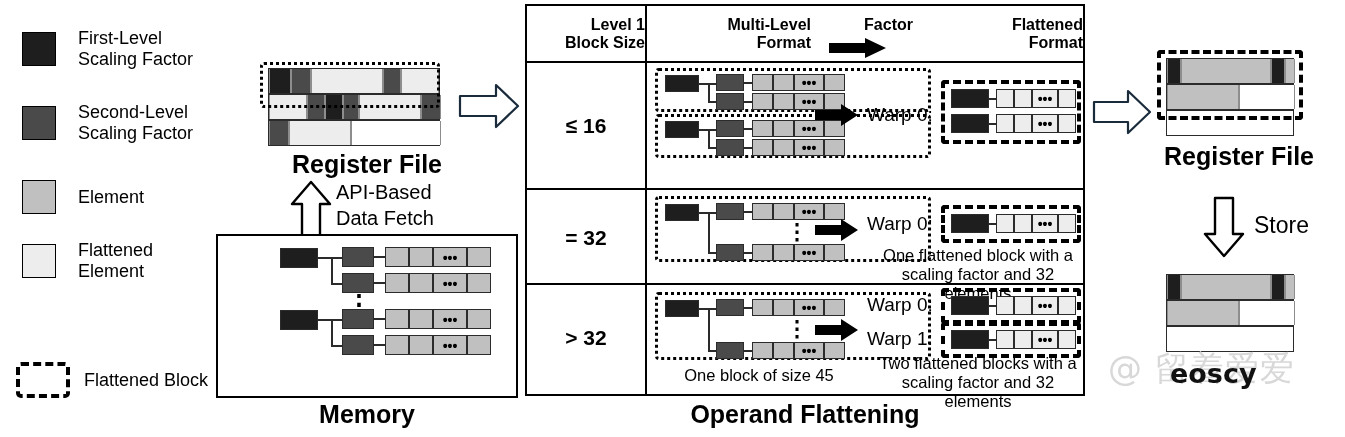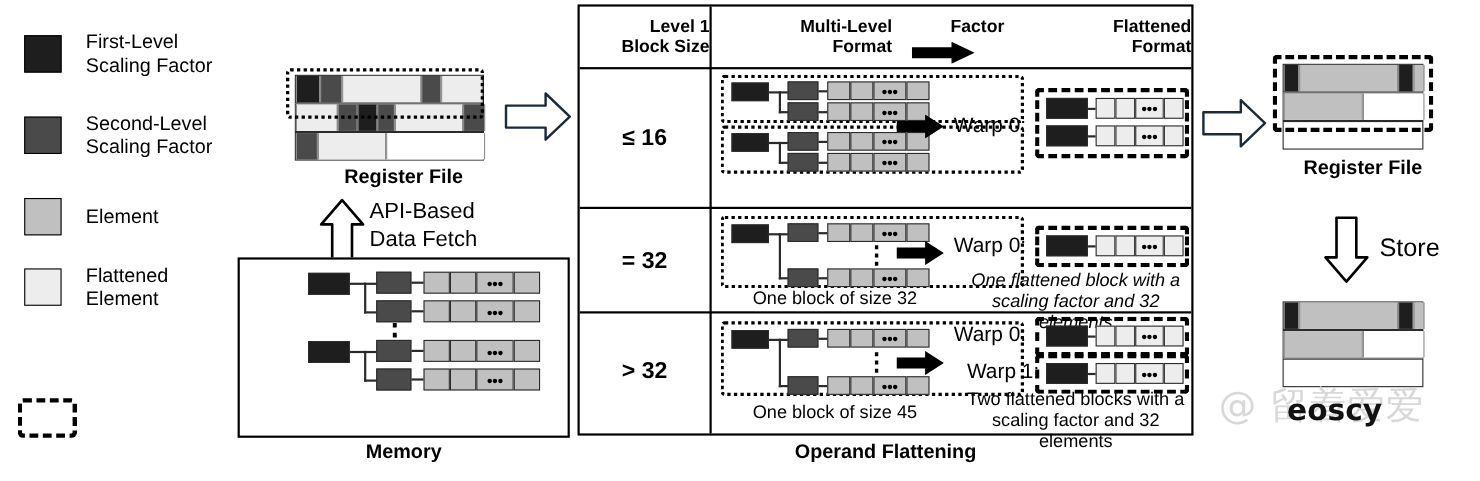--- a/index.html
+++ b/index.html
@@ -26,21 +26,21 @@
 
   
   .cell{box-sizing:border-box;border:1px solid #2b2b2b;}
   .dark1{background:#1e1e1e;}
   .dark2{background:#4a4a4a;}
   .elem{background:#c0c0c0;}
   .flat{background:#ededed;}
   .white{background:#fff;}
 
   .caption{font-size:17px;line-height:1.15;text-align:center;color:#000;}
-  .bigtitle{font-size:18px;font-weight:bold;text-align:center;color:#000;}
+  .bigtitle{font-size:25px;font-weight:bold;text-align:center;color:#000;}
 
   
   .rf-box{box-sizing:border-box;border:1px solid #2b2b2b;background:#fff;}
   .rf-seg{position:absolute;top:0;bottom:0;box-sizing:border-box;
           border-left:1px solid #8d8d8d;border-right:1px solid #8d8d8d;}
 
   .dotted-box{box-sizing:border-box;border:3px dotted #000;background:transparent;}
   .dashed-box{box-sizing:border-box;border:4px dashed #000;border-radius:4px;background:transparent;}
 
   
@@ -91,20 +91,21 @@
 
   <div class="leg-row" style="left:22px;top:240px;">
     <span class="leg-sq sw sw-fl"></span>
     <span class="leg-tx" style="white-space:pre-line;">Flattened
 Element</span>
   </div>
 
 
   <div class="leg-row" style="left:16px;top:362px;">
     <span class="sw-fblock" style="width:46px;height:28px;flex:0 0 46px;"></span>
+    <span class="leg-tx" style="margin-left:14px;">Flattened Block</span>
   </div>
 </div>
 
 <div class="abs" id="leftpanel" style="left:212px;top:0;width:310px;height:437px;">
 
 
   <div class="abs" id="rf-left" style="left:56px;top:68px;width:172px;height:78px;">
 
     <div class="abs rf-box" style="left:0;top:0;width:172px;height:26px;">
       <div class="rf-seg dark1" style="left:0;width:22px;"></div>
@@ -307,39 +308,38 @@
     <div class="abs ellipsis-v" style="left:130px;top:30px;width:24px;font-size:22px;">⋮</div>
 
     <div class="abs cell dark2" style="left:61px;top:48px;width:28px;height:17px;"></div>
     <div class="ln" style="left:89px;top:56px;width:9px;height:2px;"></div>
     <div class="abs cell elem" style="left:97px;top:48px;width:21px;height:17px;"></div>
     <div class="abs cell elem" style="left:118px;top:48px;width:21px;height:17px;"></div>
     <div class="abs cell elem dots" style="left:139px;top:48px;width:30px;height:17px;line-height:17px;">•••</div>
     <div class="abs cell elem" style="left:169px;top:48px;width:21px;height:17px;"></div>
   </div>
 
-  <div class="abs smallcap" style="left:122px;top:256px;width:220px;">One block of size 32</div>
 
   <svg class="abs" style="left:288px;top:213px;" width="44" height="22" viewBox="0 0 44 22">
     <polygon points="0,6 26,6 26,0 43,11 26,22 26,16 0,16" fill="#000"></polygon>
   </svg>
 
   <div class="abs warp" style="left:340px;top:207px;">Warp 0:</div>
 
   <div class="abs" style="left:414px;top:199px;width:140px;height:40px;">
     <div class="abs dashed-box" style="left:0;top:0;width:140px;height:38px;"></div>
     <div class="abs cell dark1" style="left:10px;top:9px;width:38px;height:19px;"></div>
     <div class="ln" style="left:48px;top:18px;width:8px;height:2px;"></div>
     <div class="abs cell flat" style="left:55px;top:9px;width:18px;height:19px;"></div>
     <div class="abs cell flat" style="left:73px;top:9px;width:18px;height:19px;"></div>
     <div class="abs cell flat dots" style="left:91px;top:9px;width:26px;height:19px;line-height:19px;">•••</div>
     <div class="abs cell flat" style="left:117px;top:9px;width:18px;height:19px;"></div>
   </div>
 
-  <div class="abs smallcap" style="left:344px;top:240px;width:214px;white-space:pre-line;font-style:italic;">One flattened block with a
+  <div class="abs smallcap" style="left:344px;top:240px;width:214px;white-space:pre-line;">One flattened block with a
 scaling factor and 32 elements</div>
 
   <div class="abs sizelabel" style="left:0;top:320px;width:118px;">&gt; 32</div>
 
   <div class="abs" style="left:128px;top:286px;width:280px;height:74px;">
     <div class="abs dotted-box" style="left:0;top:0;width:276px;height:68px;border-radius:4px;"></div>
     <div class="abs cell dark1" style="left:10px;top:8px;width:34px;height:17px;"></div>
     <div class="ln" style="left:44px;top:16px;width:10px;height:2px;"></div>
     <div class="ln" style="left:53px;top:16px;width:2px;height:44px;"></div>
     <div class="ln" style="left:53px;top:16px;width:9px;height:2px;"></div>
@@ -361,21 +361,21 @@
     <div class="abs cell elem" style="left:169px;top:50px;width:21px;height:17px;"></div>
   </div>
 
   <div class="abs smallcap" style="left:122px;top:360px;width:220px;">One block of size 45</div>
 
   <svg class="abs" style="left:288px;top:313px;" width="44" height="22" viewBox="0 0 44 22">
     <polygon points="0,6 26,6 26,0 43,11 26,22 26,16 0,16" fill="#000"></polygon>
   </svg>
 
   <div class="abs warp" style="left:340px;top:288px;">Warp 0:</div>
-  <div class="abs warp" style="left:340px;top:322px;margin-left:12px;">Warp 1:</div>
+  <div class="abs warp" style="left:340px;top:322px;">Warp 1:</div>
 
   <div class="abs" style="left:414px;top:282px;width:140px;height:40px;">
     <div class="abs dashed-box" style="left:0;top:0;width:140px;height:36px;"></div>
     <div class="abs cell dark1" style="left:10px;top:8px;width:38px;height:19px;"></div>
     <div class="ln" style="left:48px;top:17px;width:8px;height:2px;"></div>
     <div class="abs cell flat" style="left:55px;top:8px;width:18px;height:19px;"></div>
     <div class="abs cell flat" style="left:73px;top:8px;width:18px;height:19px;"></div>
     <div class="abs cell flat dots" style="left:91px;top:8px;width:26px;height:19px;line-height:19px;">•••</div>
     <div class="abs cell flat" style="left:117px;top:8px;width:18px;height:19px;"></div>
   </div>

